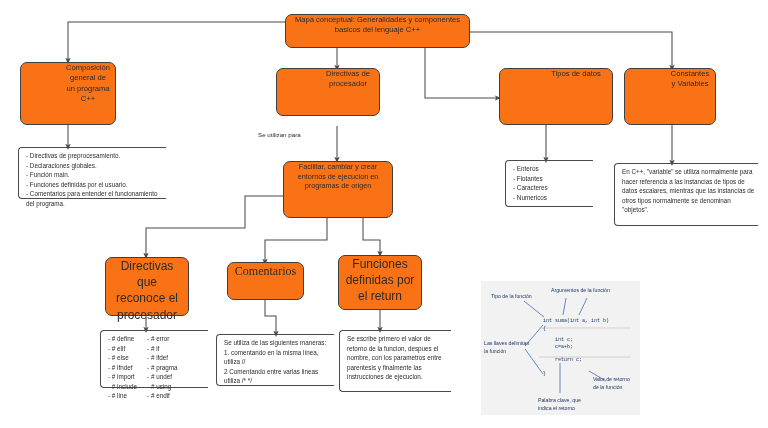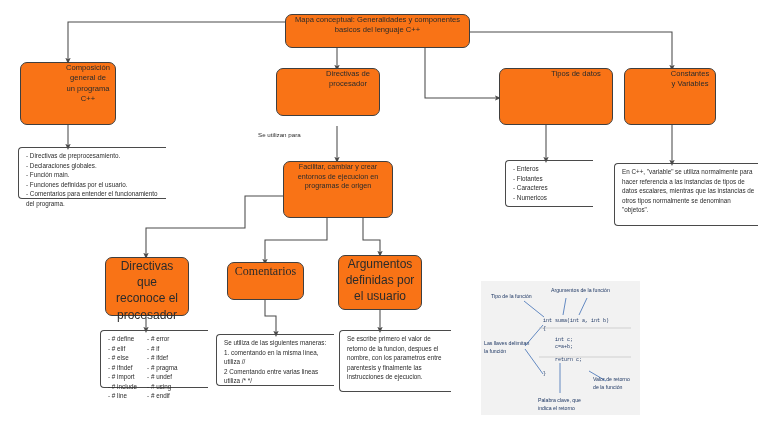--- a/index.html
+++ b/index.html
@@ -164,21 +164,21 @@
 
   <div class="node lvl3" style="left:105px;top:257px;width:84px;height:59px;">
     <span>Directivas que reconoce el procesador</span>
   </div>
 
   <div class="node lvl3" style="left:227px;top:262px;width:77px;height:38px;font-family:Liberation Serif, serif;">
     <span>Comentarios</span>
   </div>
 
   <div class="node lvl3" style="left:338px;top:255px;width:84px;height:55px;">
-    <span>Argumentos definidas por el usuario</span>
+    <span>Funciones definidas por el return</span>
   </div>
 
   <div class="note" style="left:100px;top:330px;width:108px;height:58px;white-space:normal;">
     <div class="note-cols">
       <div>- # define
 - # elif
 - # else
 - # ifndef
 - # import
 - # include

